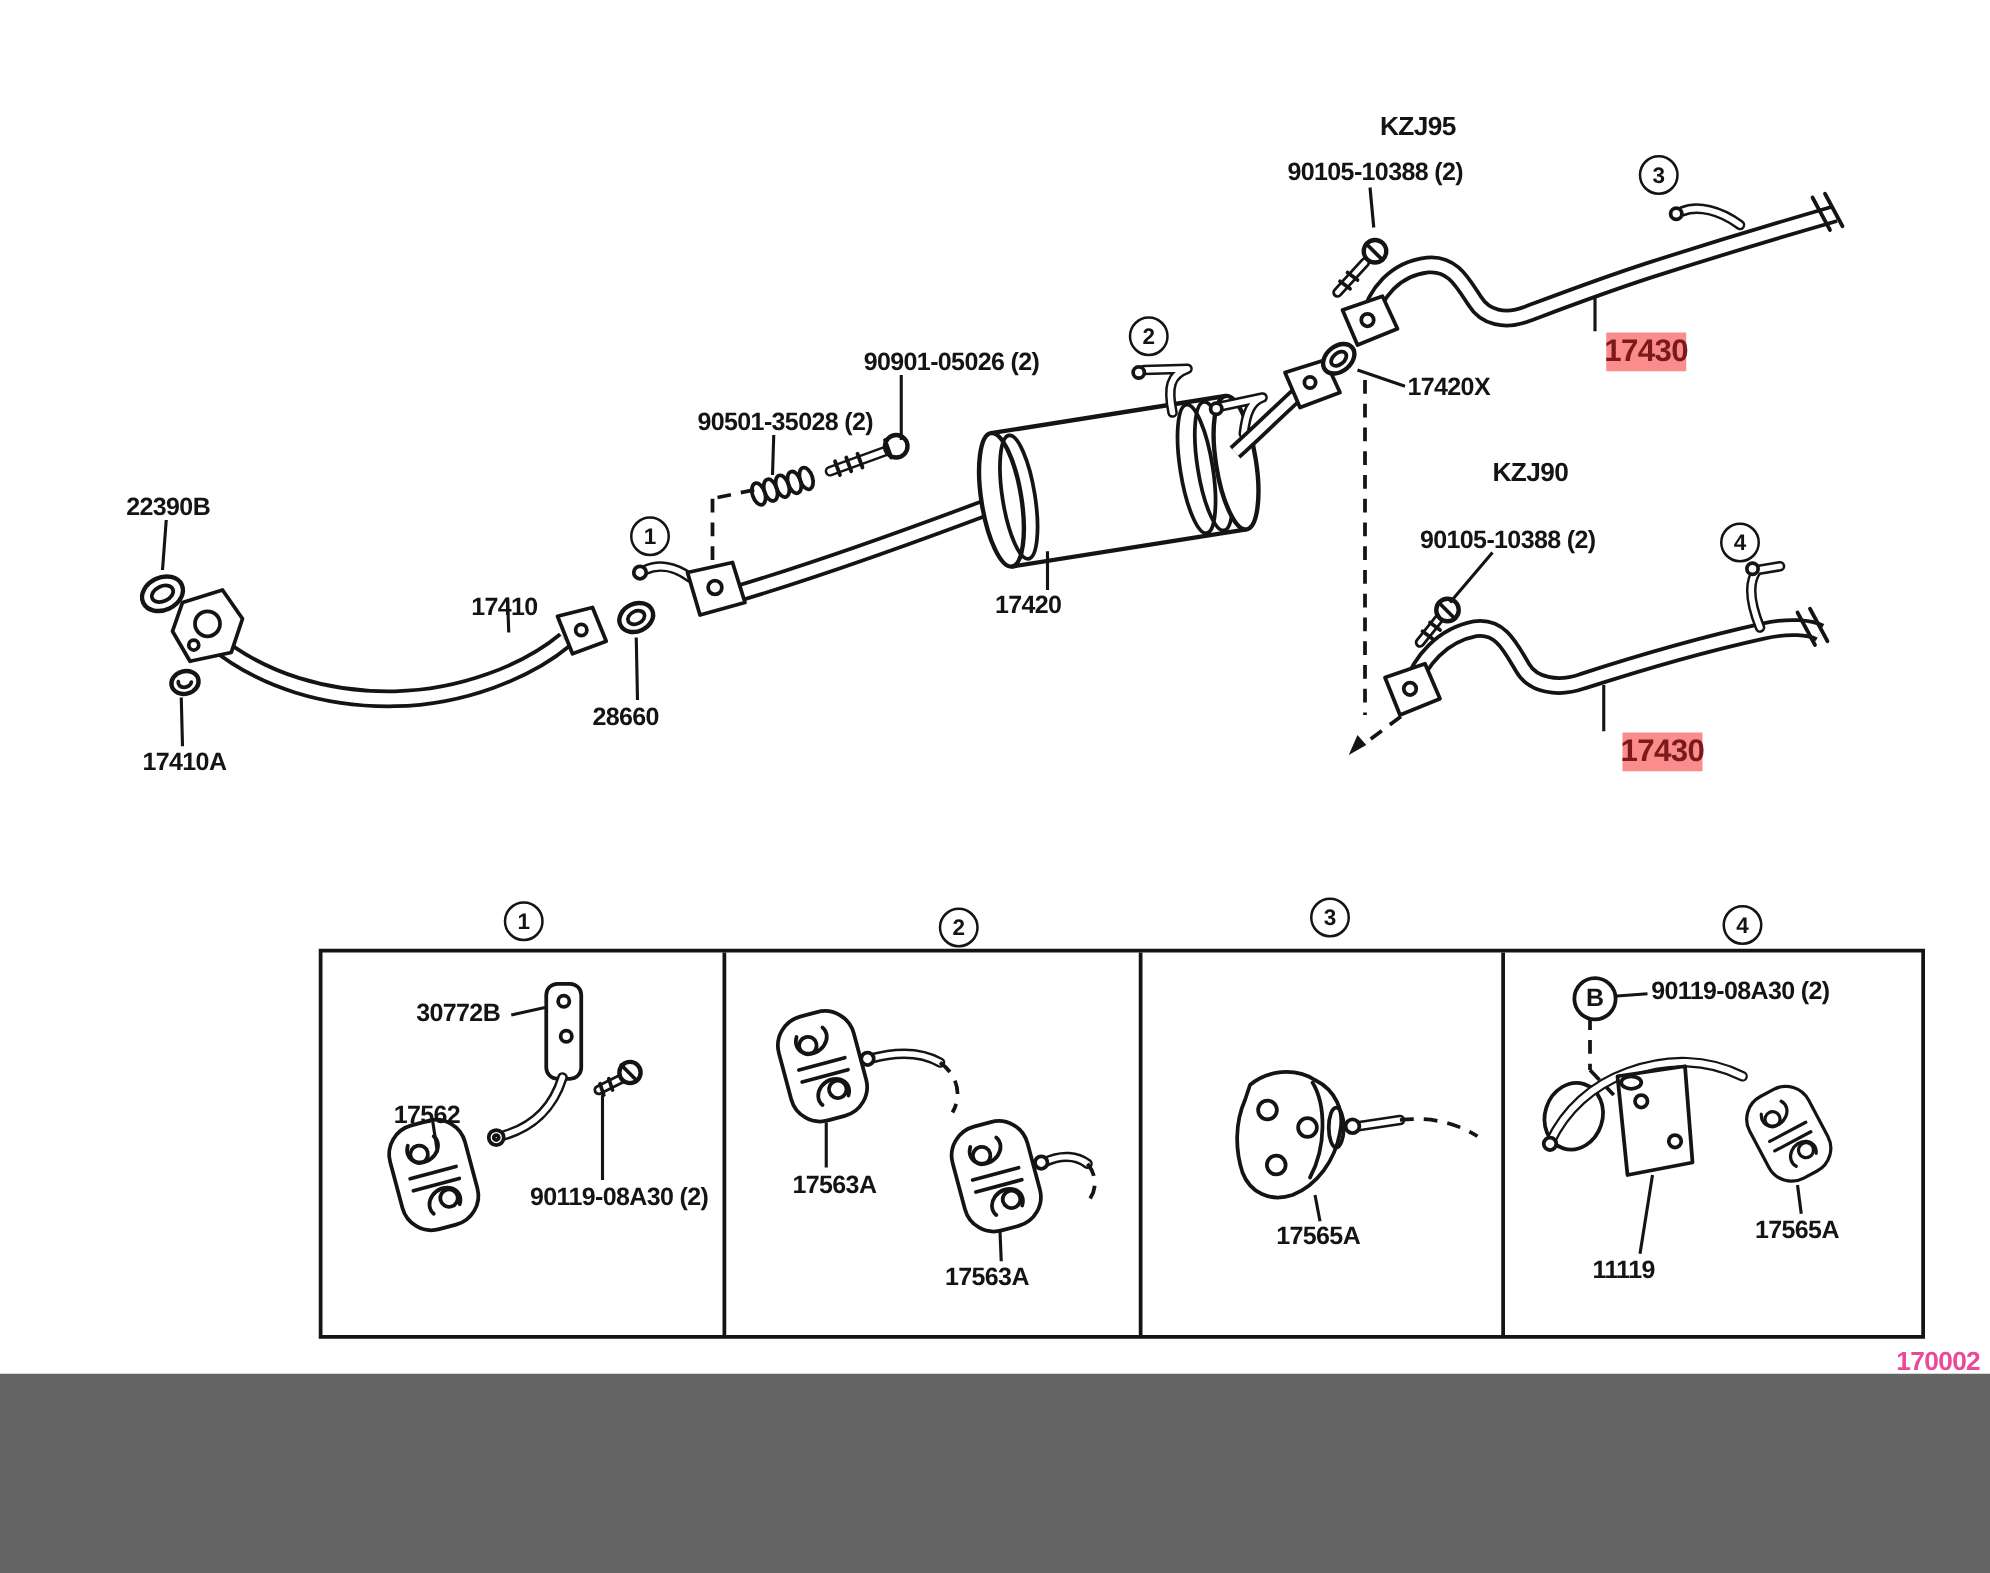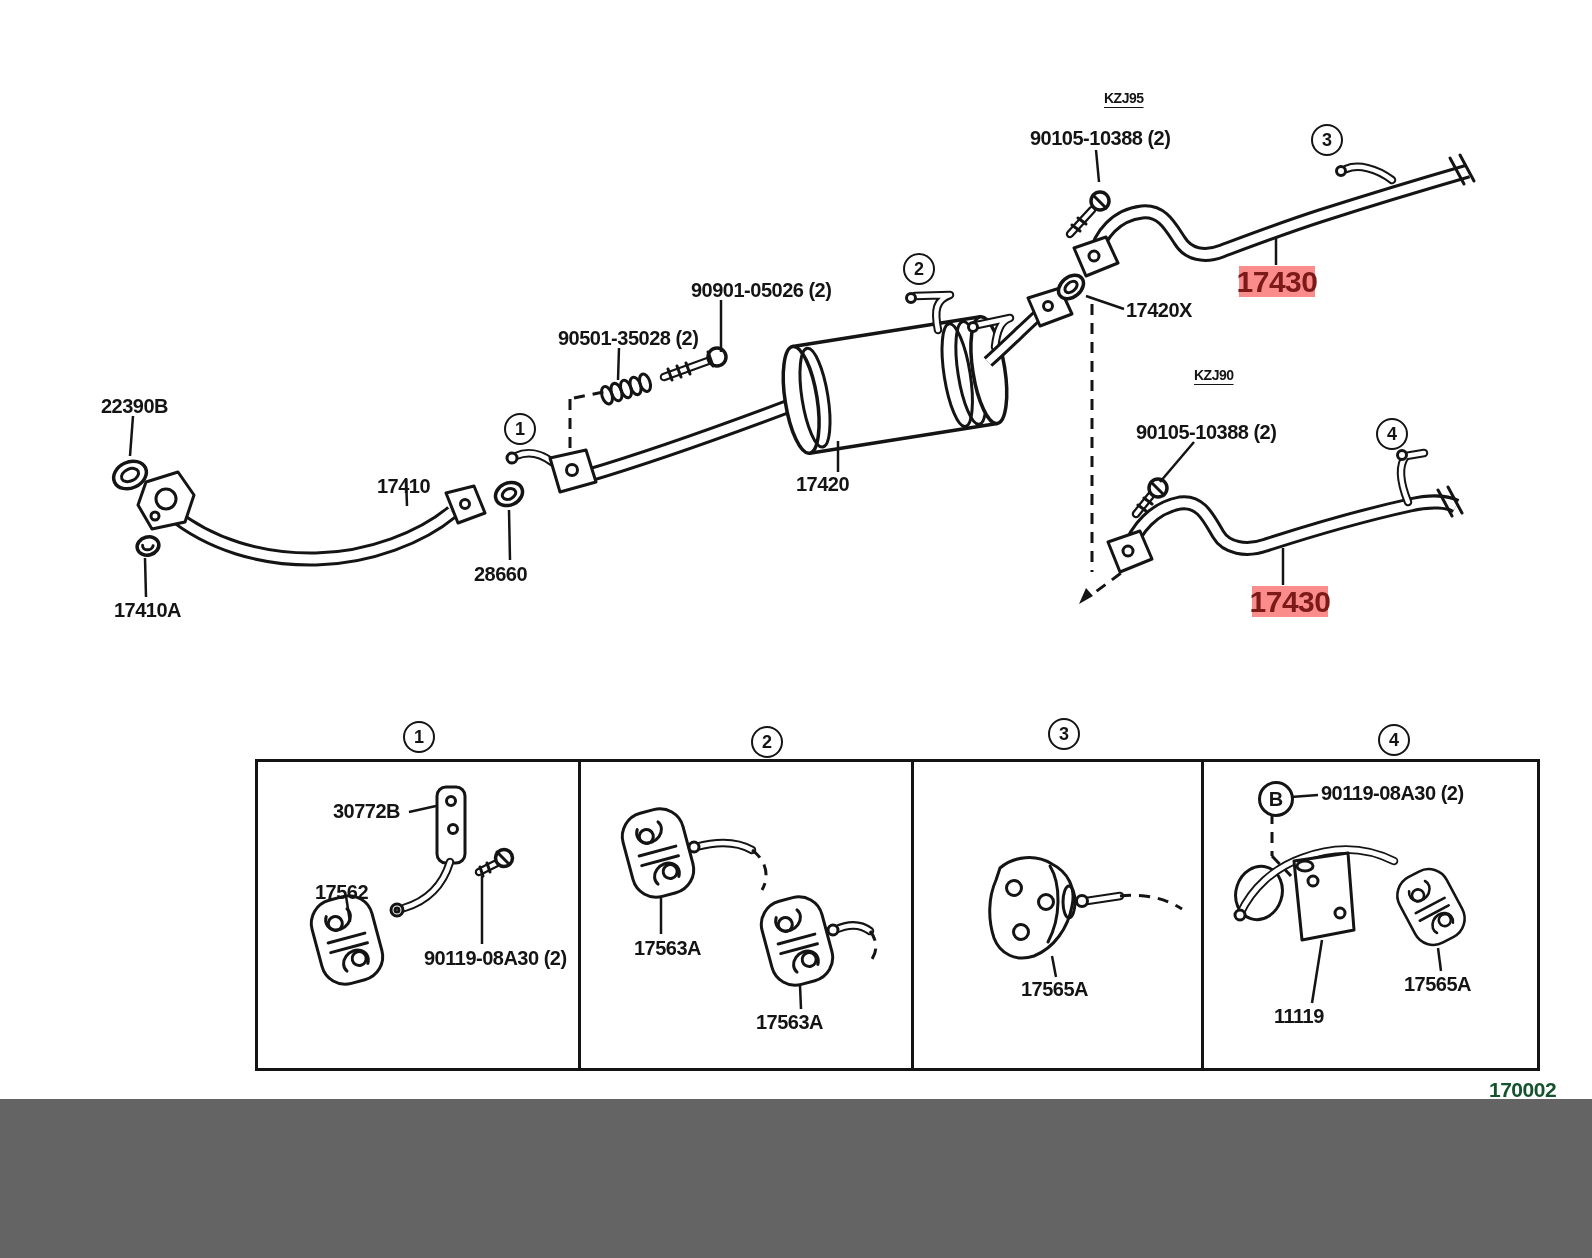--- a/index.html
+++ b/index.html
@@ -12,34 +12,34 @@
   .fillw{fill:#ffffff;}
   .tube{fill:none;stroke:#141414;stroke-width:15;stroke-linecap:butt;stroke-linejoin:round;}
   .pipe13{fill:none;stroke:#141414;stroke-width:13;stroke-linecap:butt;stroke-linejoin:round;}
   .rod{fill:none;stroke:#141414;stroke-width:8.5;stroke-linecap:round;stroke-linejoin:round;}
   .ld{stroke:#141414;stroke-width:2.5;fill:none;}
   .dsh{stroke:#141414;stroke-width:3;fill:none;stroke-dasharray:11 8;}
   .plate{fill:#ffffff;stroke:#141414;stroke-width:3;stroke-linejoin:round;}
   
   .lbl{position:absolute;font-weight:bold;font-size:20px;line-height:1.0;color:#141414;
        letter-spacing:-0.5px;white-space:nowrap;}
-  .hdg{font-size:14px;text-decoration:underline;text-underline-offset:4px;}
-  .red{position:absolute;width:76px;height:31px;display:flex;align-items:center;justify-content:center;
-       font-weight:bold;font-size:30px;letter-spacing:-0.5px;}
+  .hdg{font-size:21px;text-underline-offset:4px;}
+  .red{position:absolute;width:64px;height:31px;display:flex;align-items:center;justify-content:center;
+       font-weight:bold;font-size:25px;letter-spacing:-0.5px;margin-left:46px;}
   .circ{position:absolute;width:28px;height:28px;border:2.5px solid #141414;border-radius:50%;
         background:#fff;display:flex;align-items:center;justify-content:center;
         font-weight:bold;font-size:18px;color:#141414;}
   .circB{position:absolute;width:30px;height:30px;border:3px solid #141414;border-radius:50%;
         background:#fff;display:flex;align-items:center;justify-content:center;
         font-weight:bold;font-size:20px;color:#141414;}
   
   #panelbox{position:absolute;left:255px;top:759px;width:1279px;height:306px;border:3px solid #141414;}
   .vdiv{position:absolute;top:0;width:3px;height:100%;background:#141414;}
   
-  #diagcode{position:absolute;font-weight:bold;font-size:21px;color:#14532d;letter-spacing:-0.5px;}
+  #diagcode{position:absolute;font-weight:bold;font-size:21px;color:#ec4899;letter-spacing:-0.5px;margin-left:28px;}
   
   #footer{position:absolute;left:0;top:1099px;width:1592px;height:159px;}
 </style>
 </head>
 <body>
 
 <div id="stage">
 
 <svg class="art" width="1592" height="1258" viewBox="0 0 1592 1258">
 

